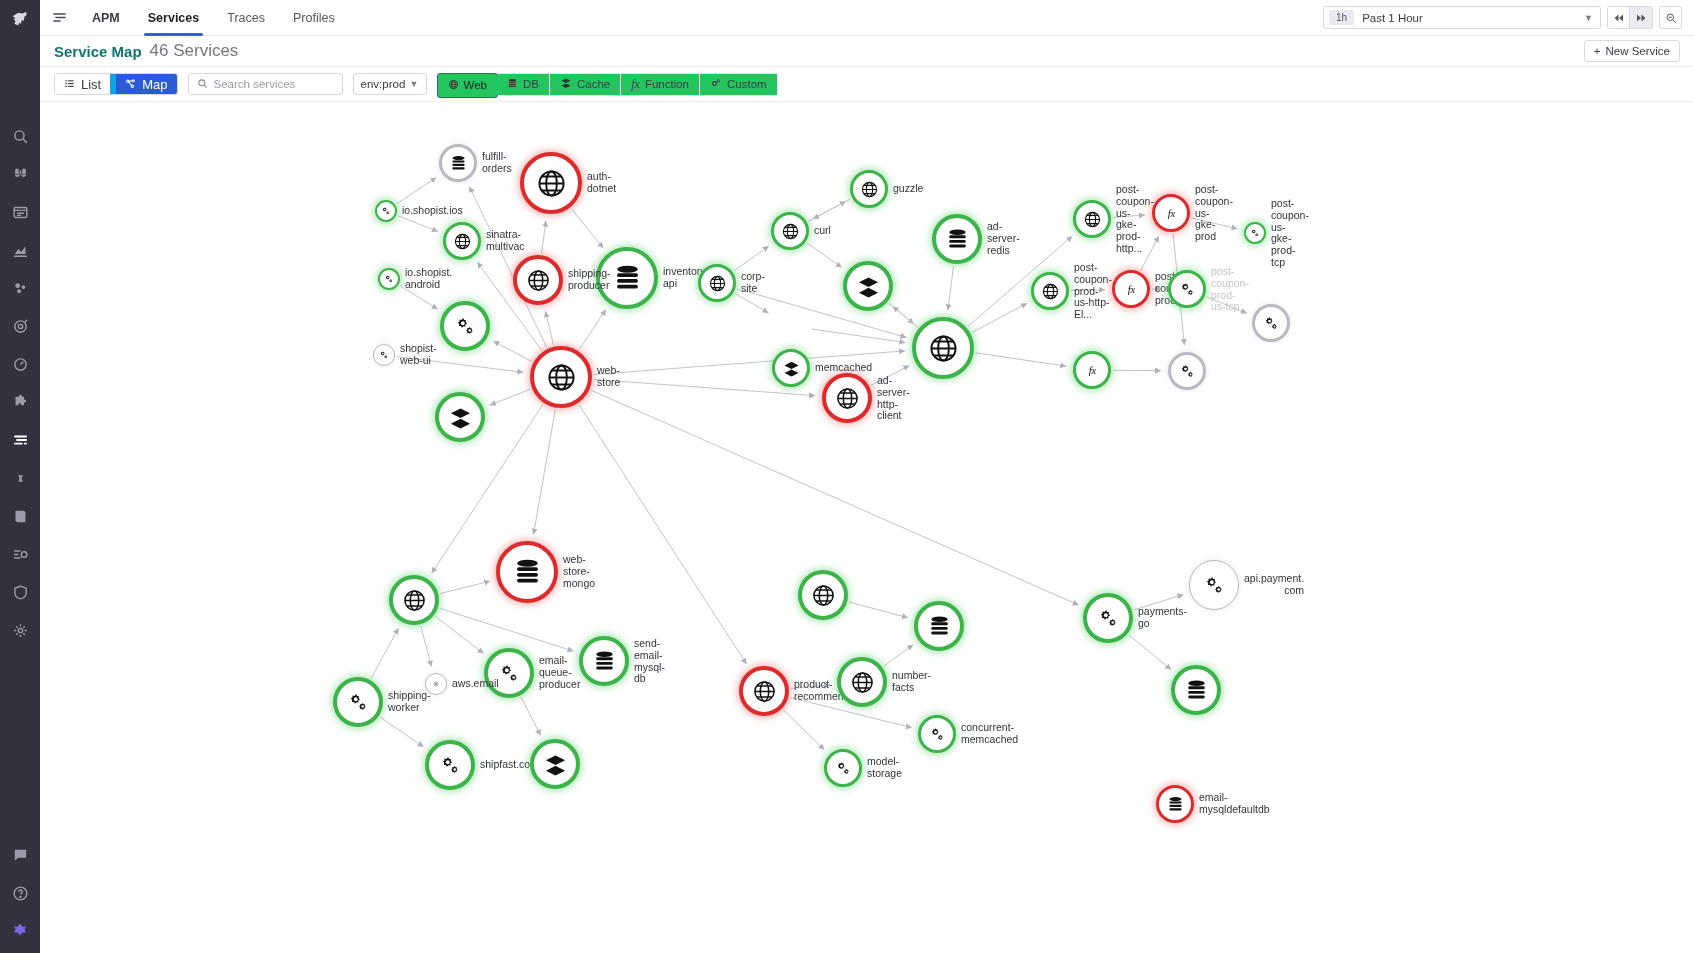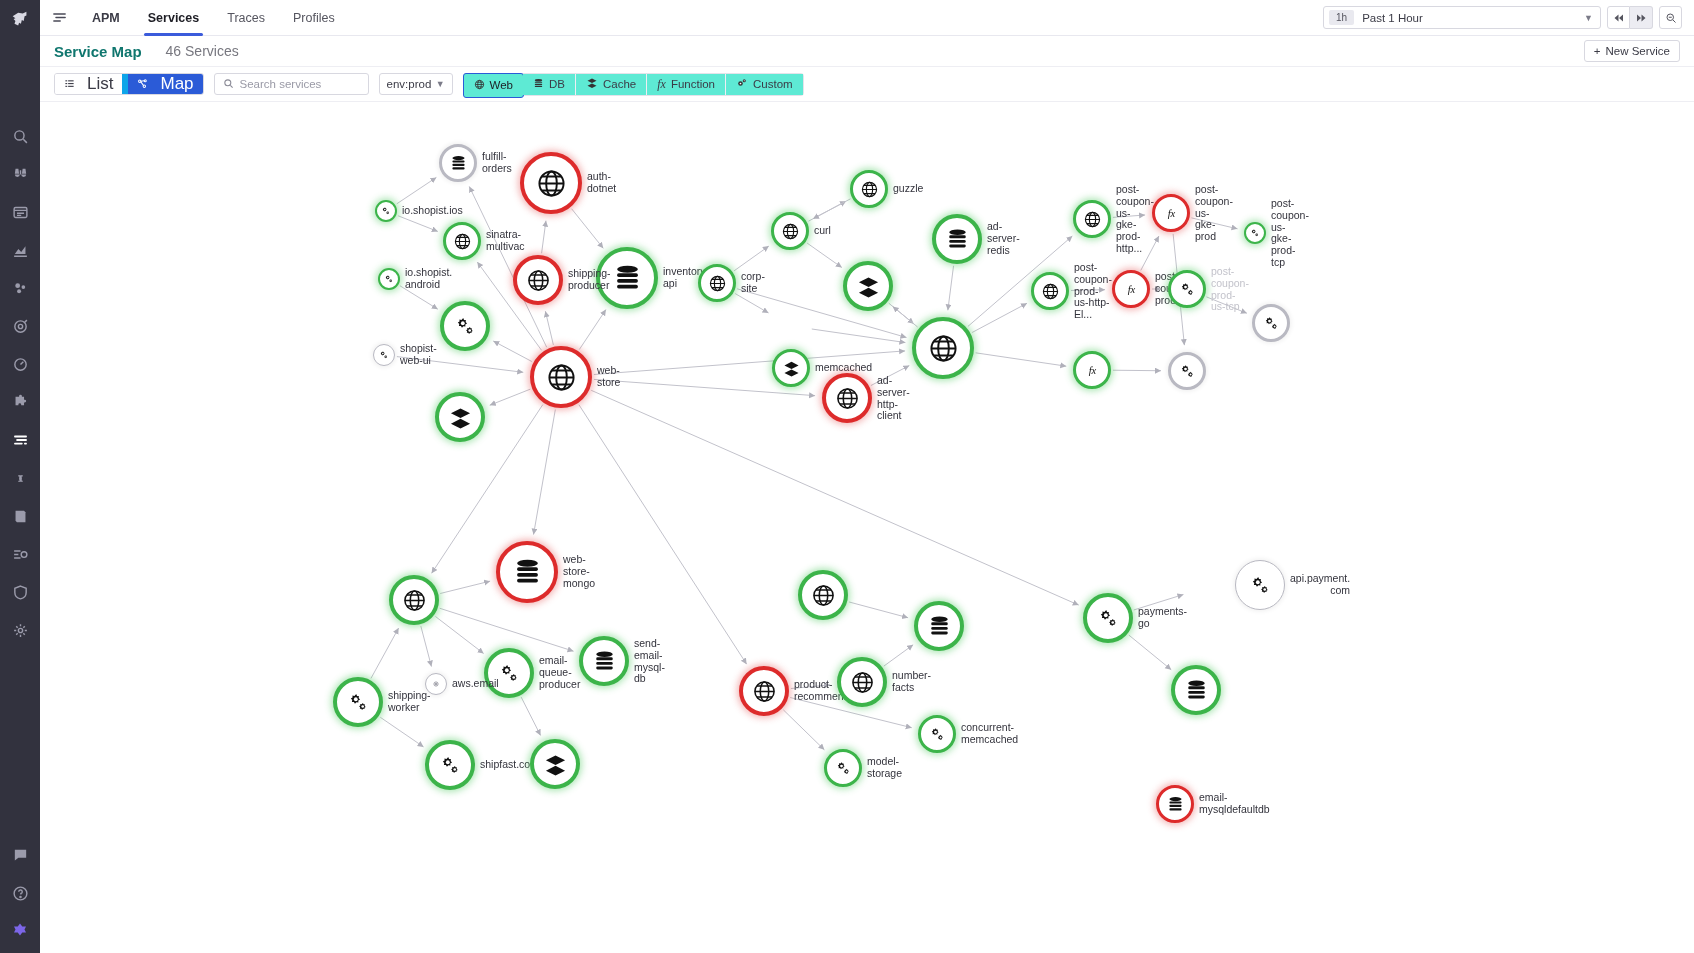--- a/index.html
+++ b/index.html
@@ -66,38 +66,38 @@
   .icon-pair .icon-btn:first-child { border-radius: 3px 0 0 3px; }
   .icon-pair .icon-btn:last-child { border-radius: 0 3px 3px 0; border-left: none; }
 
   
   .pagehead {
     position: absolute; left: 40px; top: 36px; width: 1654px; height: 31px;
     background: #fff; border-bottom: 1px solid #eeeef3;
     display: flex; align-items: center; padding: 0 14px;
   }
   .page-title { font-size: 15px; font-weight: 600; color: #0f766e; }
-  .page-count { font-size: 14px; color: #77777f; margin-left: 24px; }
+  .page-count { font-size: 17px; color: #77777f; margin-left: 8px; }
   .new-btn {
     margin-left: auto; height: 22px; padding: 0 9px;
     border: 1px solid #d8d8e0; border-radius: 3px; background: #fff;
     display: flex; align-items: center; gap: 5px;
     font-size: 11.5px; color: #3b3b46; cursor: pointer;
   }
 
   
   .toolbar {
     position: absolute; left: 40px; top: 67px; width: 1654px; height: 35px;
     background: #fff; border-bottom: 1px solid #eeeef3;
     display: flex; align-items: center; padding: 0 14px; gap: 10px;
   }
   .seg { display: flex; border: 1px solid #d8d8e0; border-radius: 3px; overflow: hidden; height: 22px; }
   .seg-btn {
-    display: flex; align-items: center; gap: 12px; padding: 0 9px;
-    font-size: 17px; color: #3b3b46; background: #fff; cursor: pointer;
+    display: flex; align-items: center; gap: 6px; padding: 0 9px;
+    font-size: 13px; color: #3b3b46; background: #fff; cursor: pointer;
   }
   .seg-btn + .seg-btn { border-left: 6px solid #0ea5e9; }
   .seg-btn.active { background: #2b5bd7; color: #fff; }
   .search-box {
     width: 155px; height: 22px; border: 1px solid #d8d8e0; border-radius: 3px;
     display: flex; align-items: center; gap: 6px; padding: 0 8px; background: #fff;
   }
   .search-box input {
     border: none; outline: none; font-size: 11.5px; color: #3b3b46;
     width: 100%; font-family: "Liberation Sans", sans-serif; background: transparent;
@@ -105,21 +105,21 @@
   .search-box input::placeholder { color: #9a9aa6; }
   .env-select {
     width: 74px; height: 22px; border: 1px solid #d8d8e0; border-radius: 3px;
     display: flex; align-items: center; padding: 0 7px; background: #fff;
     font-size: 11.5px; color: #3b3b46; cursor: pointer;
   }
   .env-select .cv { margin-left: auto; color: #7b7b88; font-size: 9px; }
   .chips { display: flex; border: 1px solid #e3e3ea; border-radius: 3px; height: 23px; }
   .chip {
     display: flex; align-items: center; gap: 5px; padding: 0 10px;
-    font-size: 11.5px; color: #3b3b46; cursor: pointer; background: #5eead4;
+    font-size: 11.5px; color: #3b3b46; cursor: pointer; background: #22c55e;
     border-right: 1px solid #eeeef3;
   }
   .chip:last-child { border-right: none; }
   .chip.selected {
     border: 1.5px solid #2b5bd7; border-radius: 3px; color: #1d1d24; font-weight: 500;
     margin: -1px; height: 25px;
   }
 
   
   .canvas {
@@ -866,21 +866,21 @@
               <svg width="23" height="23" viewBox="0 0 24 24" fill="#111">
         <path d="M9.6 3.2l.9 1.9 2.1.3-.5 2 1.5 1.5-1.8 1.1.1 2.1-2.1-.4-1.5 1.5-1.1-1.8-2.1.1.4-2.1L4 7.9l1.8-1.1-.1-2.1 2.1.4z"></path>
         <circle cx="9.2" cy="8.6" r="2" fill="#fff"></circle>
         <path d="M16.6 12.4l.7 1.4 1.5.2-.4 1.5 1.1 1.1-1.3.8.1 1.5-1.5-.3-1.1 1.1-.8-1.3-1.5.1.3-1.5-1.1-1.1 1.3-.8-.1-1.5 1.5.3z"></path>
         <circle cx="16.4" cy="16.2" r="1.4" fill="#fff"></circle>
               </svg>
             </div>
           </div>
           <div class="nlabel right">payments-go</div>
         </div>
-        <div class="node grey lg" style="left: 1220px; top: 483px; text-align: right;">
+        <div class="node grey lg" style="left: 1174px; top: 483px; text-align: right;">
           <div class="ring">
             <div class="glyph">
               <svg width="23" height="23" viewBox="0 0 24 24" fill="#111">
         <path d="M9.6 3.2l.9 1.9 2.1.3-.5 2 1.5 1.5-1.8 1.1.1 2.1-2.1-.4-1.5 1.5-1.1-1.8-2.1.1.4-2.1L4 7.9l1.8-1.1-.1-2.1 2.1.4z"></path>
         <circle cx="9.2" cy="8.6" r="2" fill="#fff"></circle>
         <path d="M16.6 12.4l.7 1.4 1.5.2-.4 1.5 1.1 1.1-1.3.8.1 1.5-1.5-.3-1.1 1.1-.8-1.3-1.5.1.3-1.5-1.1-1.1 1.3-.8-.1-1.5 1.5.3z"></path>
         <circle cx="16.4" cy="16.2" r="1.4" fill="#fff"></circle>
               </svg>
             </div>
           </div>

